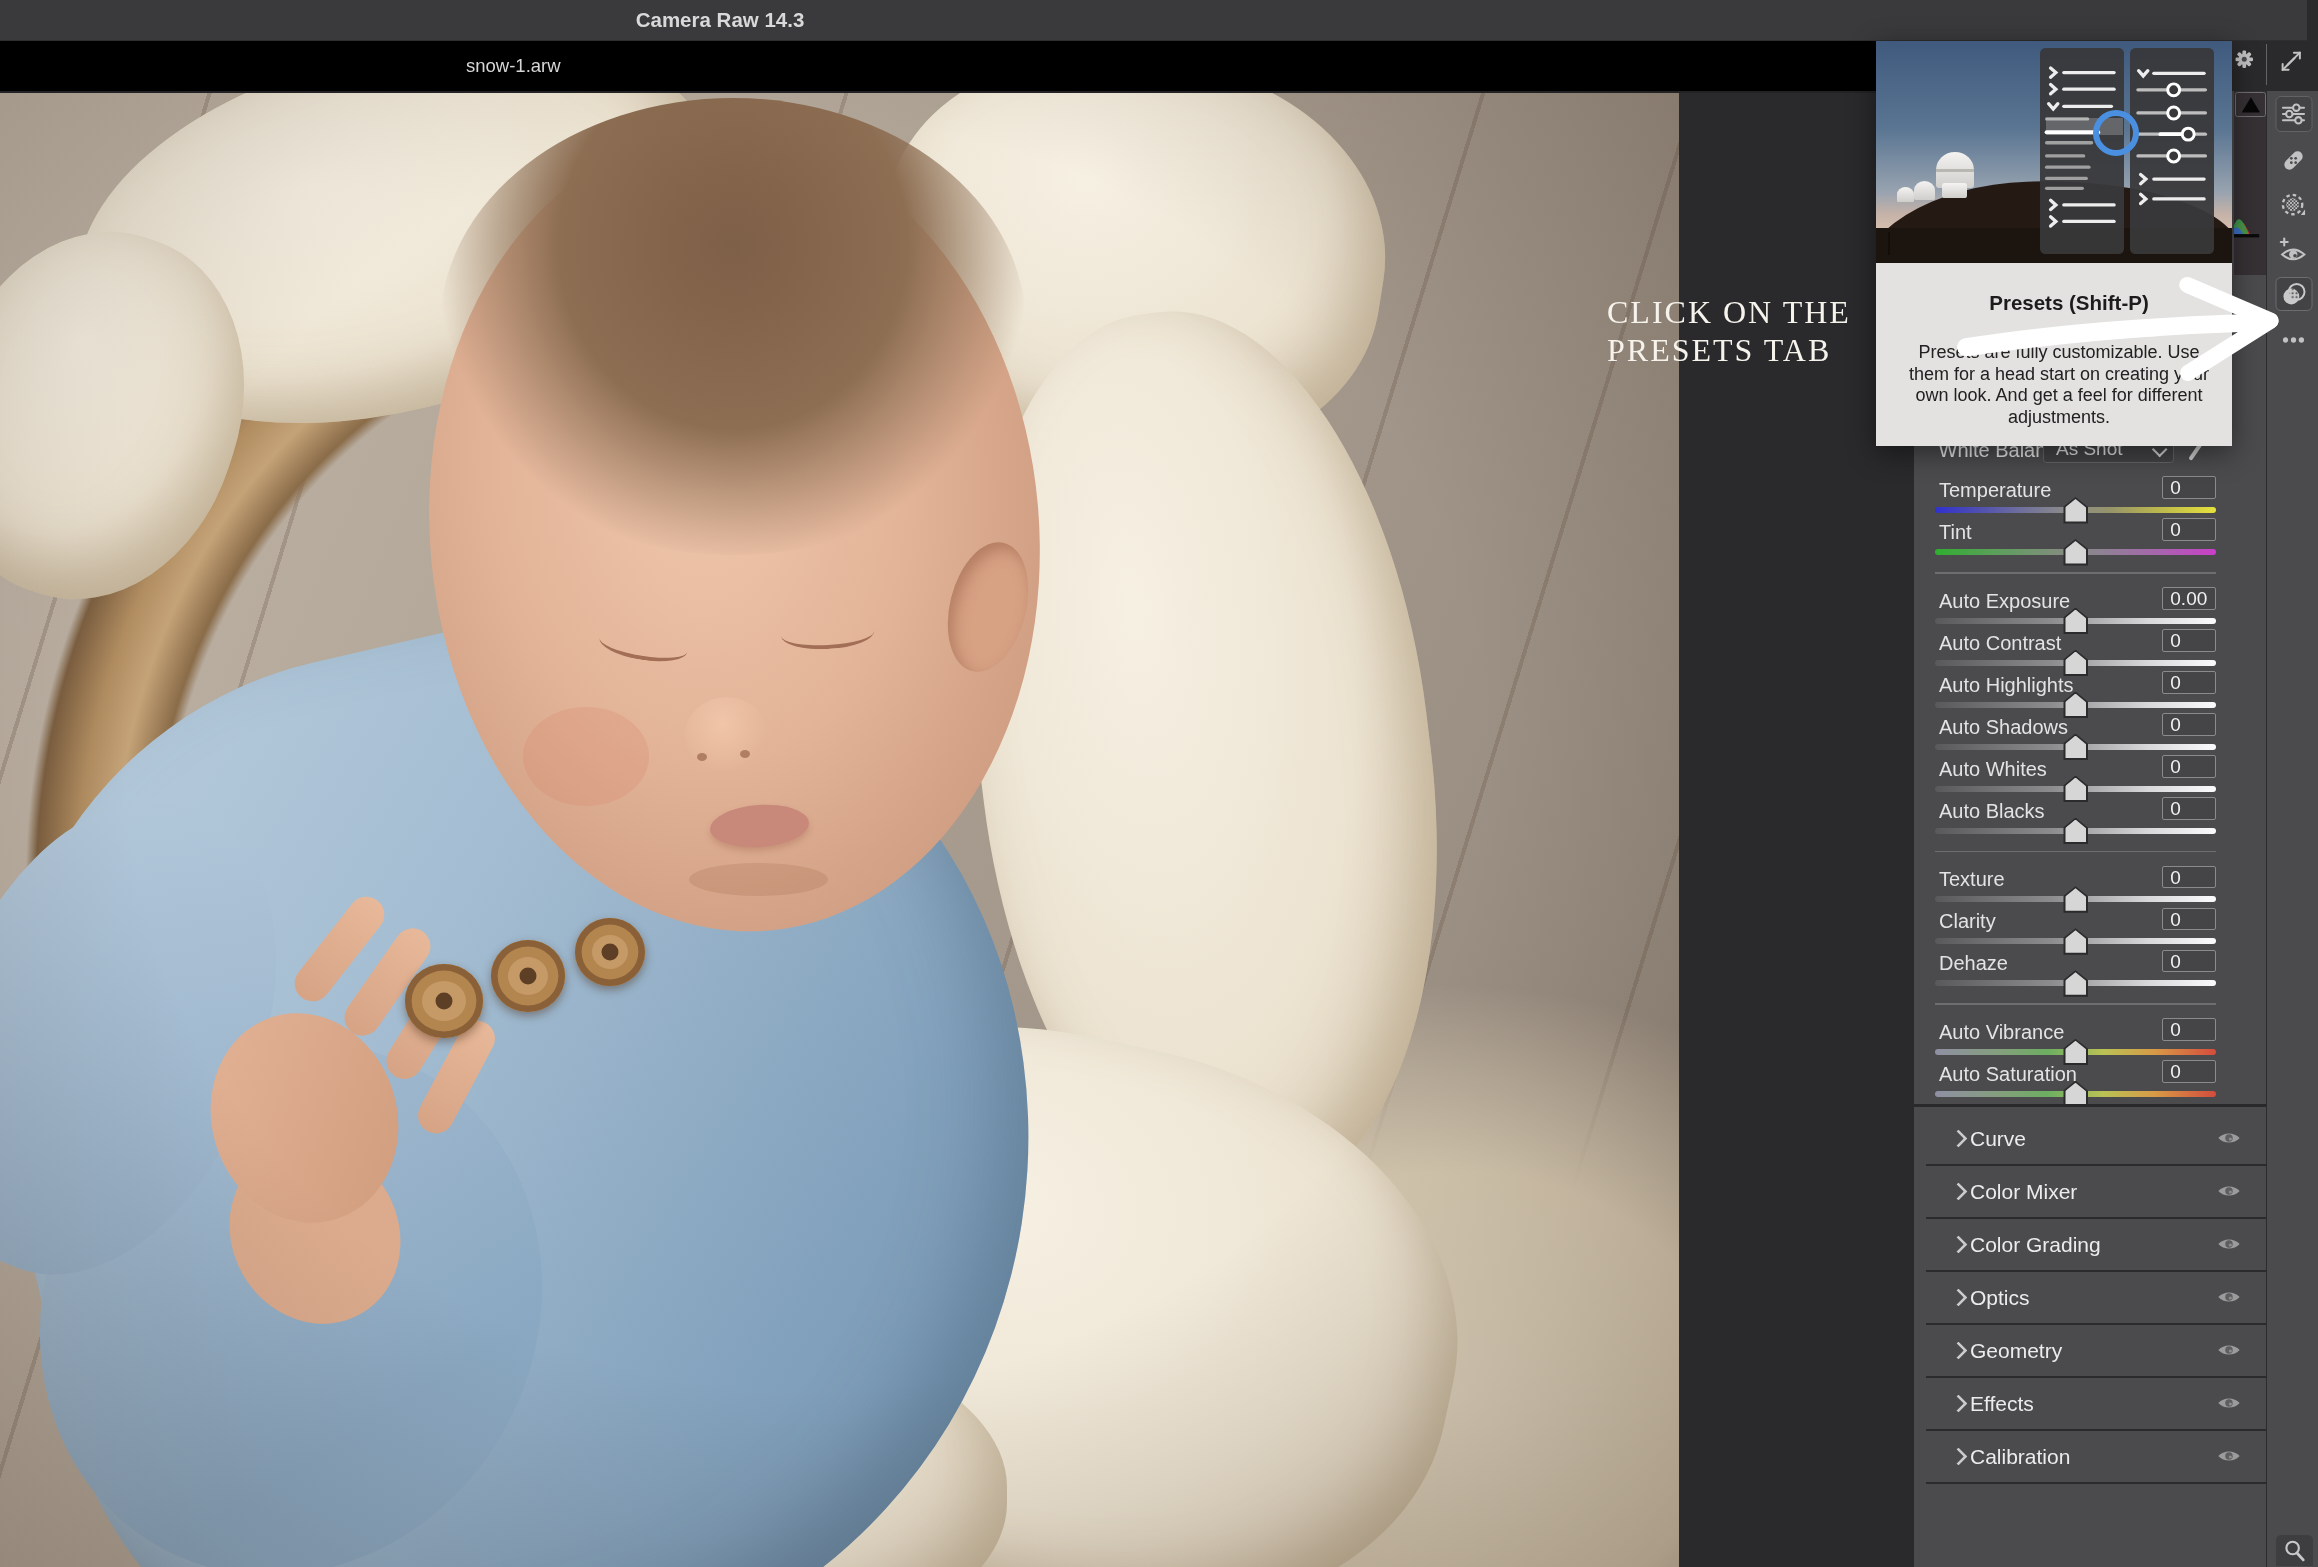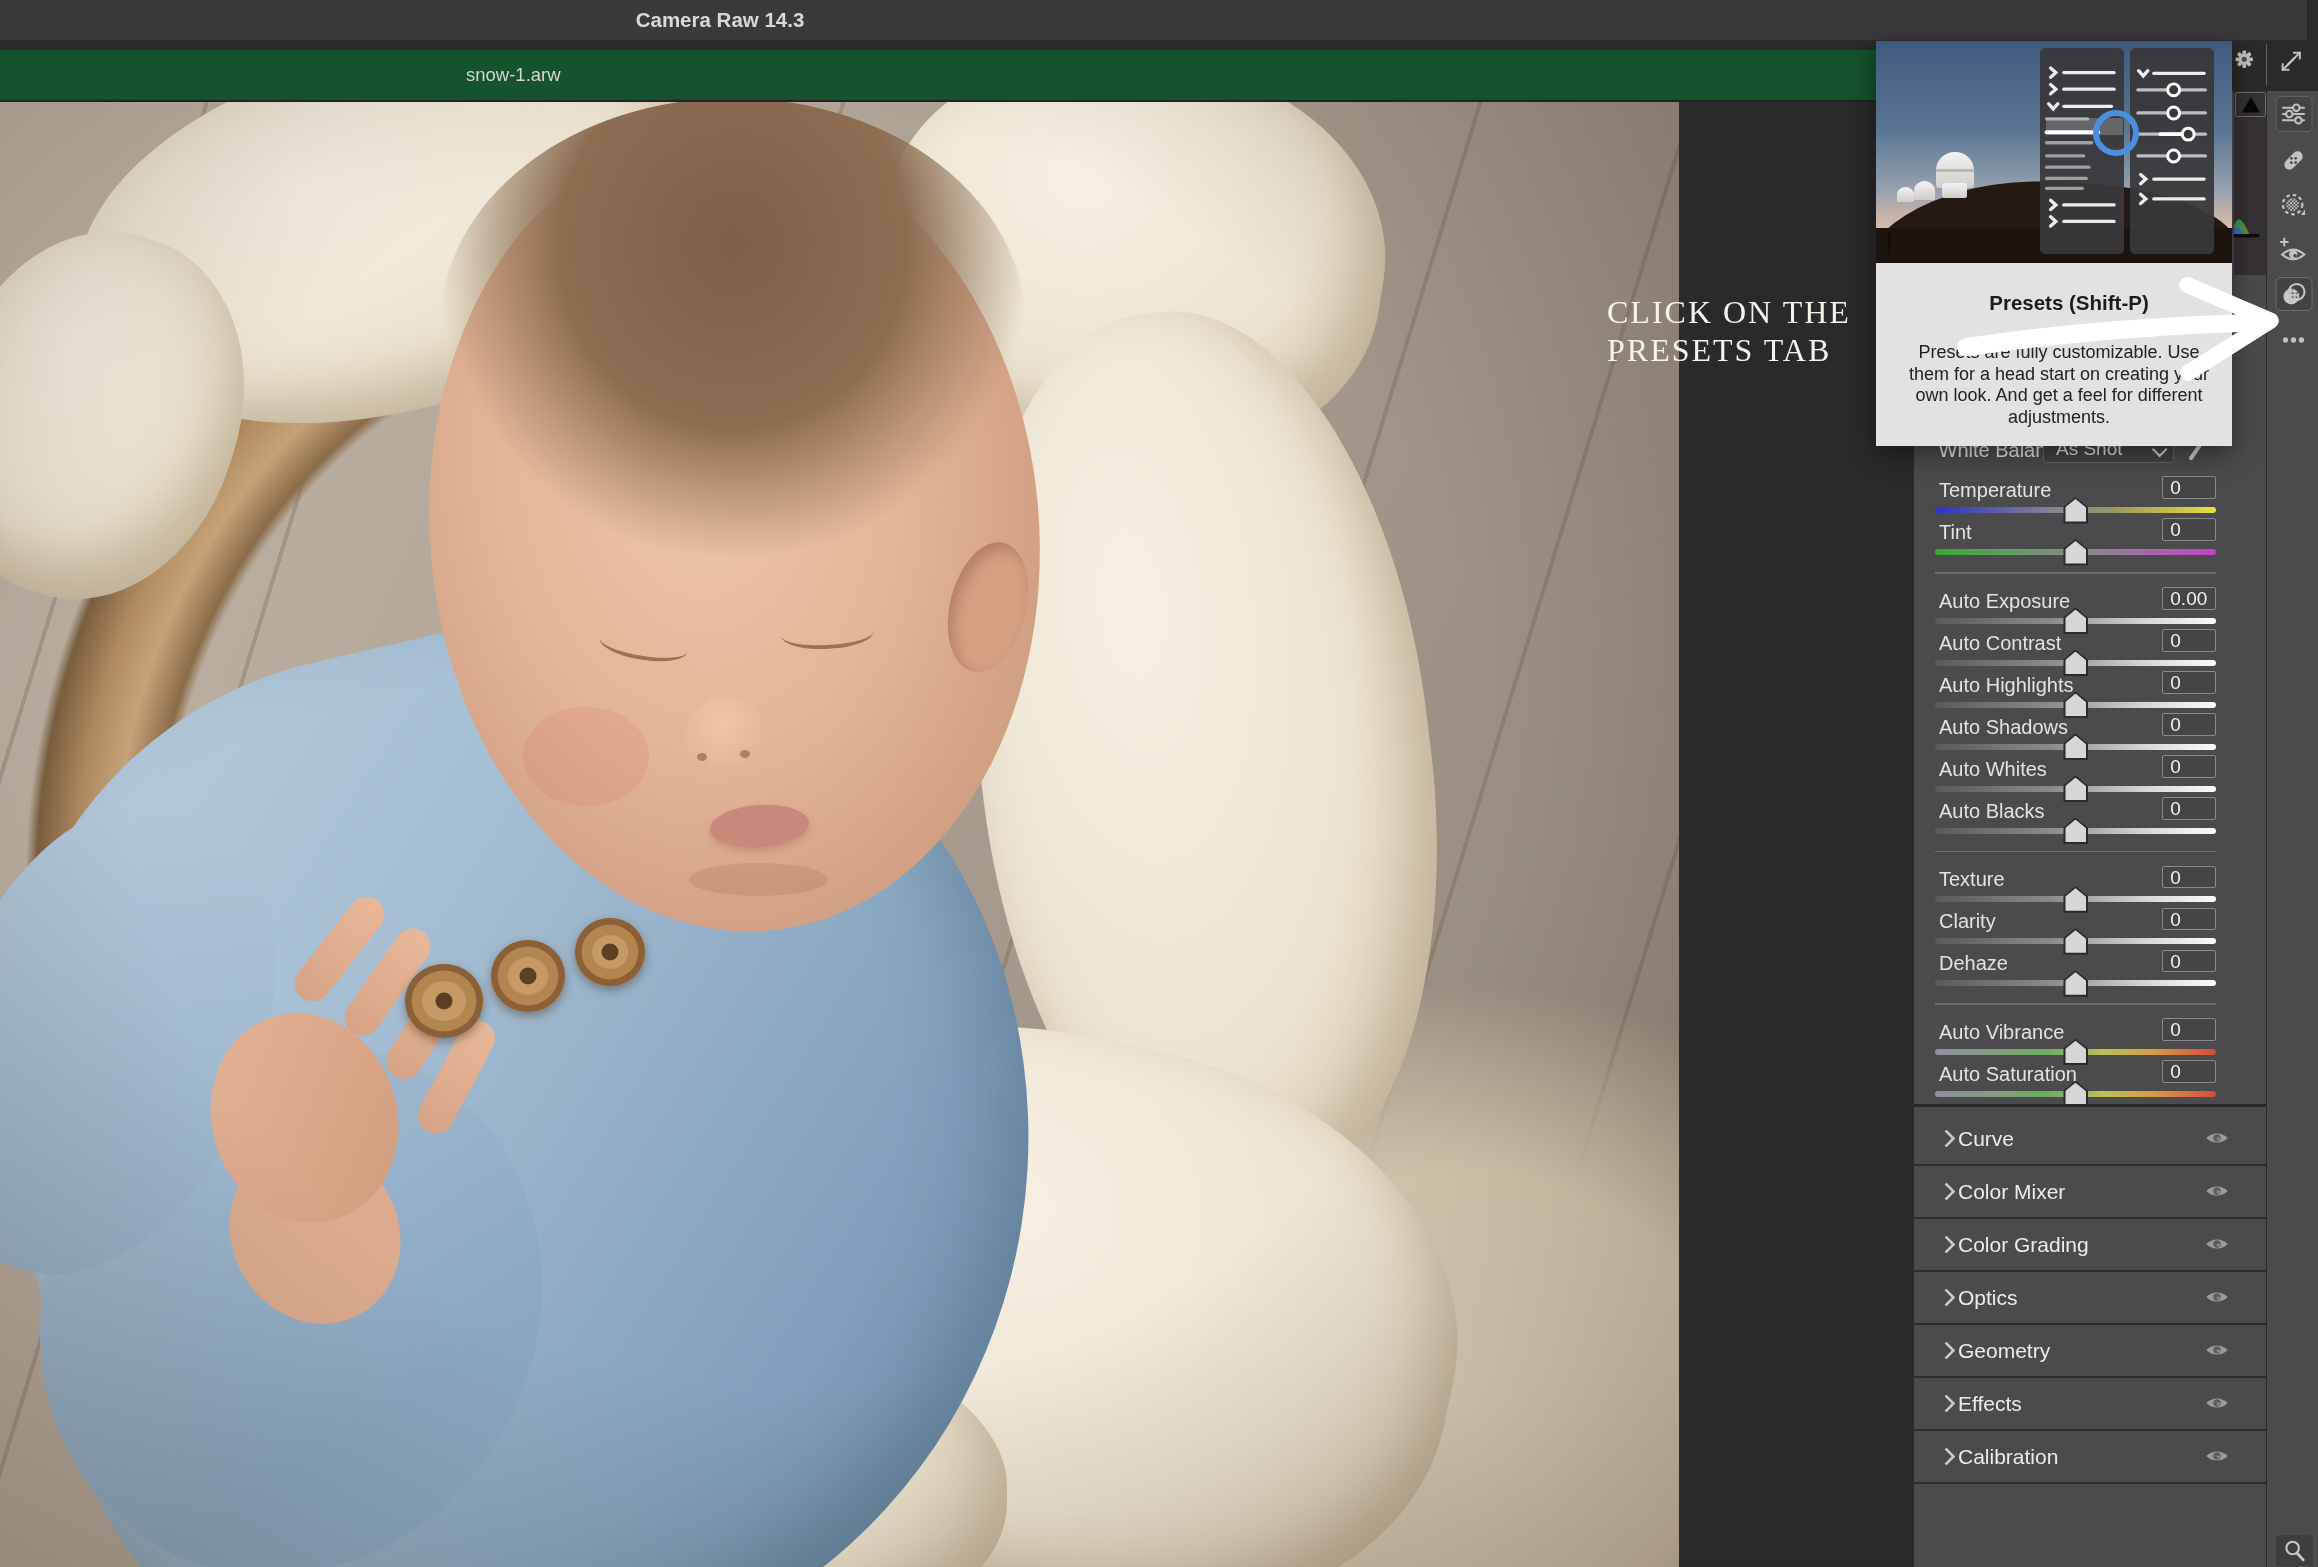--- a/index.html
+++ b/index.html
@@ -1,20 +1,20 @@
 <!DOCTYPE html>
 <html style="font-size:10.6px"><head>
 <meta charset="utf-8">
 <style>
   html,body{margin:0;padding:0;background:#2a292b;font-family:"Liberation Sans",sans-serif;}
   #app{position:relative;width:2319px;height:1568px;overflow:hidden;background:#2a292b;}
   
   .titlebar{position:absolute;left:0;top:0;width:2307px;height:40px;background:#3a393b;border-bottom:1.3px solid #2e2d2f;z-index:5;}
   .titlebar .wtitle{position:absolute;left:720px;top:50%;transform:translate(-50%,-50%);color:#d9d9d9;font-size:20.5px;font-weight:700;white-space:nowrap;}
-  .tabrow{position:absolute;left:0;top:50px;width:2012px;height:50px;background:#14532d;border-bottom:2px solid #232224;z-index:4;}
+  .tabrow{position:absolute;left:0;top:41px;width:2012px;height:50px;background:#000000;border-bottom:2px solid #232224;z-index:4;}
   .tabrow .fname{position:absolute;left:466px;top:50%;transform:translateY(-50%);color:#d6d6d6;font-size:18.5px;}
   .gear-btn{position:absolute;left:2233px;top:48px;width:22.5px;height:22.5px;}
   .tr-vdiv{position:absolute;left:2266px;top:44px;width:1.3px;height:41px;background:#636265;}
   .expand-btn{position:absolute;left:2278px;top:48px;width:26.5px;height:26.5px;}
   
   .photo{position:absolute;left:0;top:91px;width:1679px;height:1477px;overflow:hidden;z-index:1;
     background:linear-gradient(113deg,#c0b5a8 0%,#b2a698 35%,#a2968a 65%,#8f8478 100%);}
   .planks{position:absolute;inset:0;background:repeating-linear-gradient(107deg,rgba(0,0,0,0) 0 199px,rgba(92,74,58,.30) 199px 203px);opacity:.8;}
   .blob{position:absolute;border-radius:50%;}
   .fur{left:960px;top:894px;width:993px;height:828px;background:radial-gradient(closest-side,#ddd2bd 0%,#d3c6ae 55%,rgba(211,198,174,0) 100%);}
@@ -84,21 +84,21 @@
   .track-temperature{background:linear-gradient(90deg,#3030cf 0%,#4c4cb4 14%,#6e6e9e 30%,#8d8c8a 47%,#96946a 62%,#bcb84c 80%,#e5e13c 100%);}
   .track-tint{background:linear-gradient(90deg,#2fae2f 0%,#59a059 20%,#7f8f7a 42%,#8d8492 58%,#a766ad 79%,#c93fc9 100%);}
   .track-mono{background:linear-gradient(90deg,#59585b 0%,#8d8d8f 42%,#d8d8da 76%,#fbfbfd 100%);}
   .track-vibrance{background:linear-gradient(90deg,#8f8fa3 0%,#83a07b 24%,#6cae61 40%,#bac255 60%,#d89a47 78%,#d44c3c 100%);}
   .thumb-o{position:absolute;left:50%;top:-10px;width:25px;height:26.5px;transform:translateX(-50%);background:#2b2a2c;clip-path:polygon(50% 0,100% 38%,100% 100%,0 100%,0 38%);}
   .thumb-i{position:absolute;left:2px;top:2px;width:21px;height:22.5px;background:#d6d6d6;clip-path:polygon(50% 0,100% 38%,100% 100%,0 100%,0 38%);}
   .gdivider{height:1.3px;background:#6e6d70;margin:9.3px 0 16px 0;}
   
   .thickdiv{position:absolute;left:0;top:1013px;width:352px;height:3.3px;background:#29282a;}
   .sections{position:absolute;left:0;top:1022px;width:352px;}
-  .secrow{position:relative;height:51px;border-bottom:2.6px solid #2b2a2c;}
+  .secrow{position:relative;height:51px;border-bottom:2.6px solid #2b2a2c;margin-left:12px;}
   .sec-chev{position:absolute;left:26px;top:19px;width:10px;height:10px;border-right:3.3px solid #cacaca;border-bottom:3.3px solid #cacaca;transform:rotate(-45deg);border-radius:1.3px;}
   .sec-label{position:absolute;left:44px;top:50%;transform:translateY(-50%);color:#ececec;font-size:21px;}
   .sec-eye{position:absolute;left:291px;top:17px;width:24px;height:16px;}
   
   .toolstrip{position:absolute;left:2266px;top:91px;width:53px;height:1477px;background:#4b4a4d;border-left:1.3px solid #2b2a2c;z-index:3;}
   .tool{position:absolute;left:50%;transform:translateX(-50%);}
   .tool-frame{width:37px;height:36px;background:#434245;border:1.3px solid #626164;border-radius:5.3px;display:flex;align-items:center;justify-content:center;box-sizing:border-box;}
   .tool-plain{width:32px;height:32px;display:flex;align-items:center;justify-content:center;}
   .zoom-btn{position:absolute;left:9.3px;top:1444px;width:37px;height:31px;background:#3e3d40;border-radius:5.3px 5.3px 0 0;display:flex;align-items:center;justify-content:center;}
   

